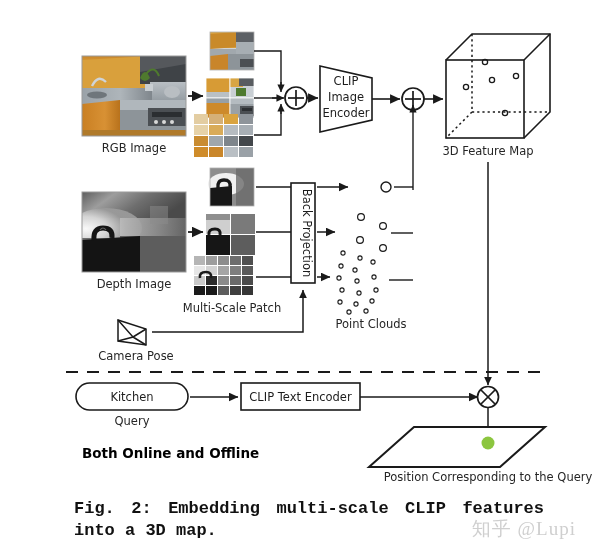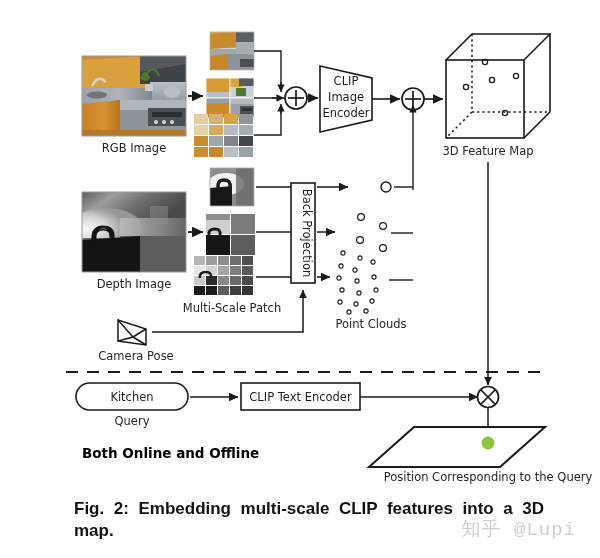--- a/index.html
+++ b/index.html
@@ -11,30 +11,30 @@
   #figure{position:absolute;left:0;top:0;width:600px;height:490px;}
   #figure svg{display:block;}
 
   .lbl{font-family:"DejaVu Sans","Liberation Sans",sans-serif;fill:#262626;font-size:11.5px;}
   .lbl-bold{font-weight:bold;font-size:13.5px;fill:#000;}
   .boxtext{font-size:11.5px;fill:#1d1d1d;}
 
   
   #caption{
     position:absolute;left:0;top:492px;width:600px;height:66px;
-    font-family:Liberation Sans, sans-serif;
+    font-family:Liberation Mono, monospace;
     font-size:17px;line-height:1.32;color:#111;
     padding:6px 56px 0 74px;box-sizing:border-box;
     text-align:justify;
     font-weight:bold;
   }
   #caption .figno{font-weight:bold;}
   #watermark{
     position:absolute;right:24px;top:516px;
-    font-family:Liberation Mono, monospace;
+    font-family:Liberation Serif, serif;
     font-size:19px;color:#cfcfcf;letter-spacing:1px;
     pointer-events:none;user-select:none;
   }
 </style>
 </head>
 <body>
 
 <div id="figure">
 <svg width="600" height="490" viewBox="0 0 600 490" xmlns="http://www.w3.org/2000/svg">
 

